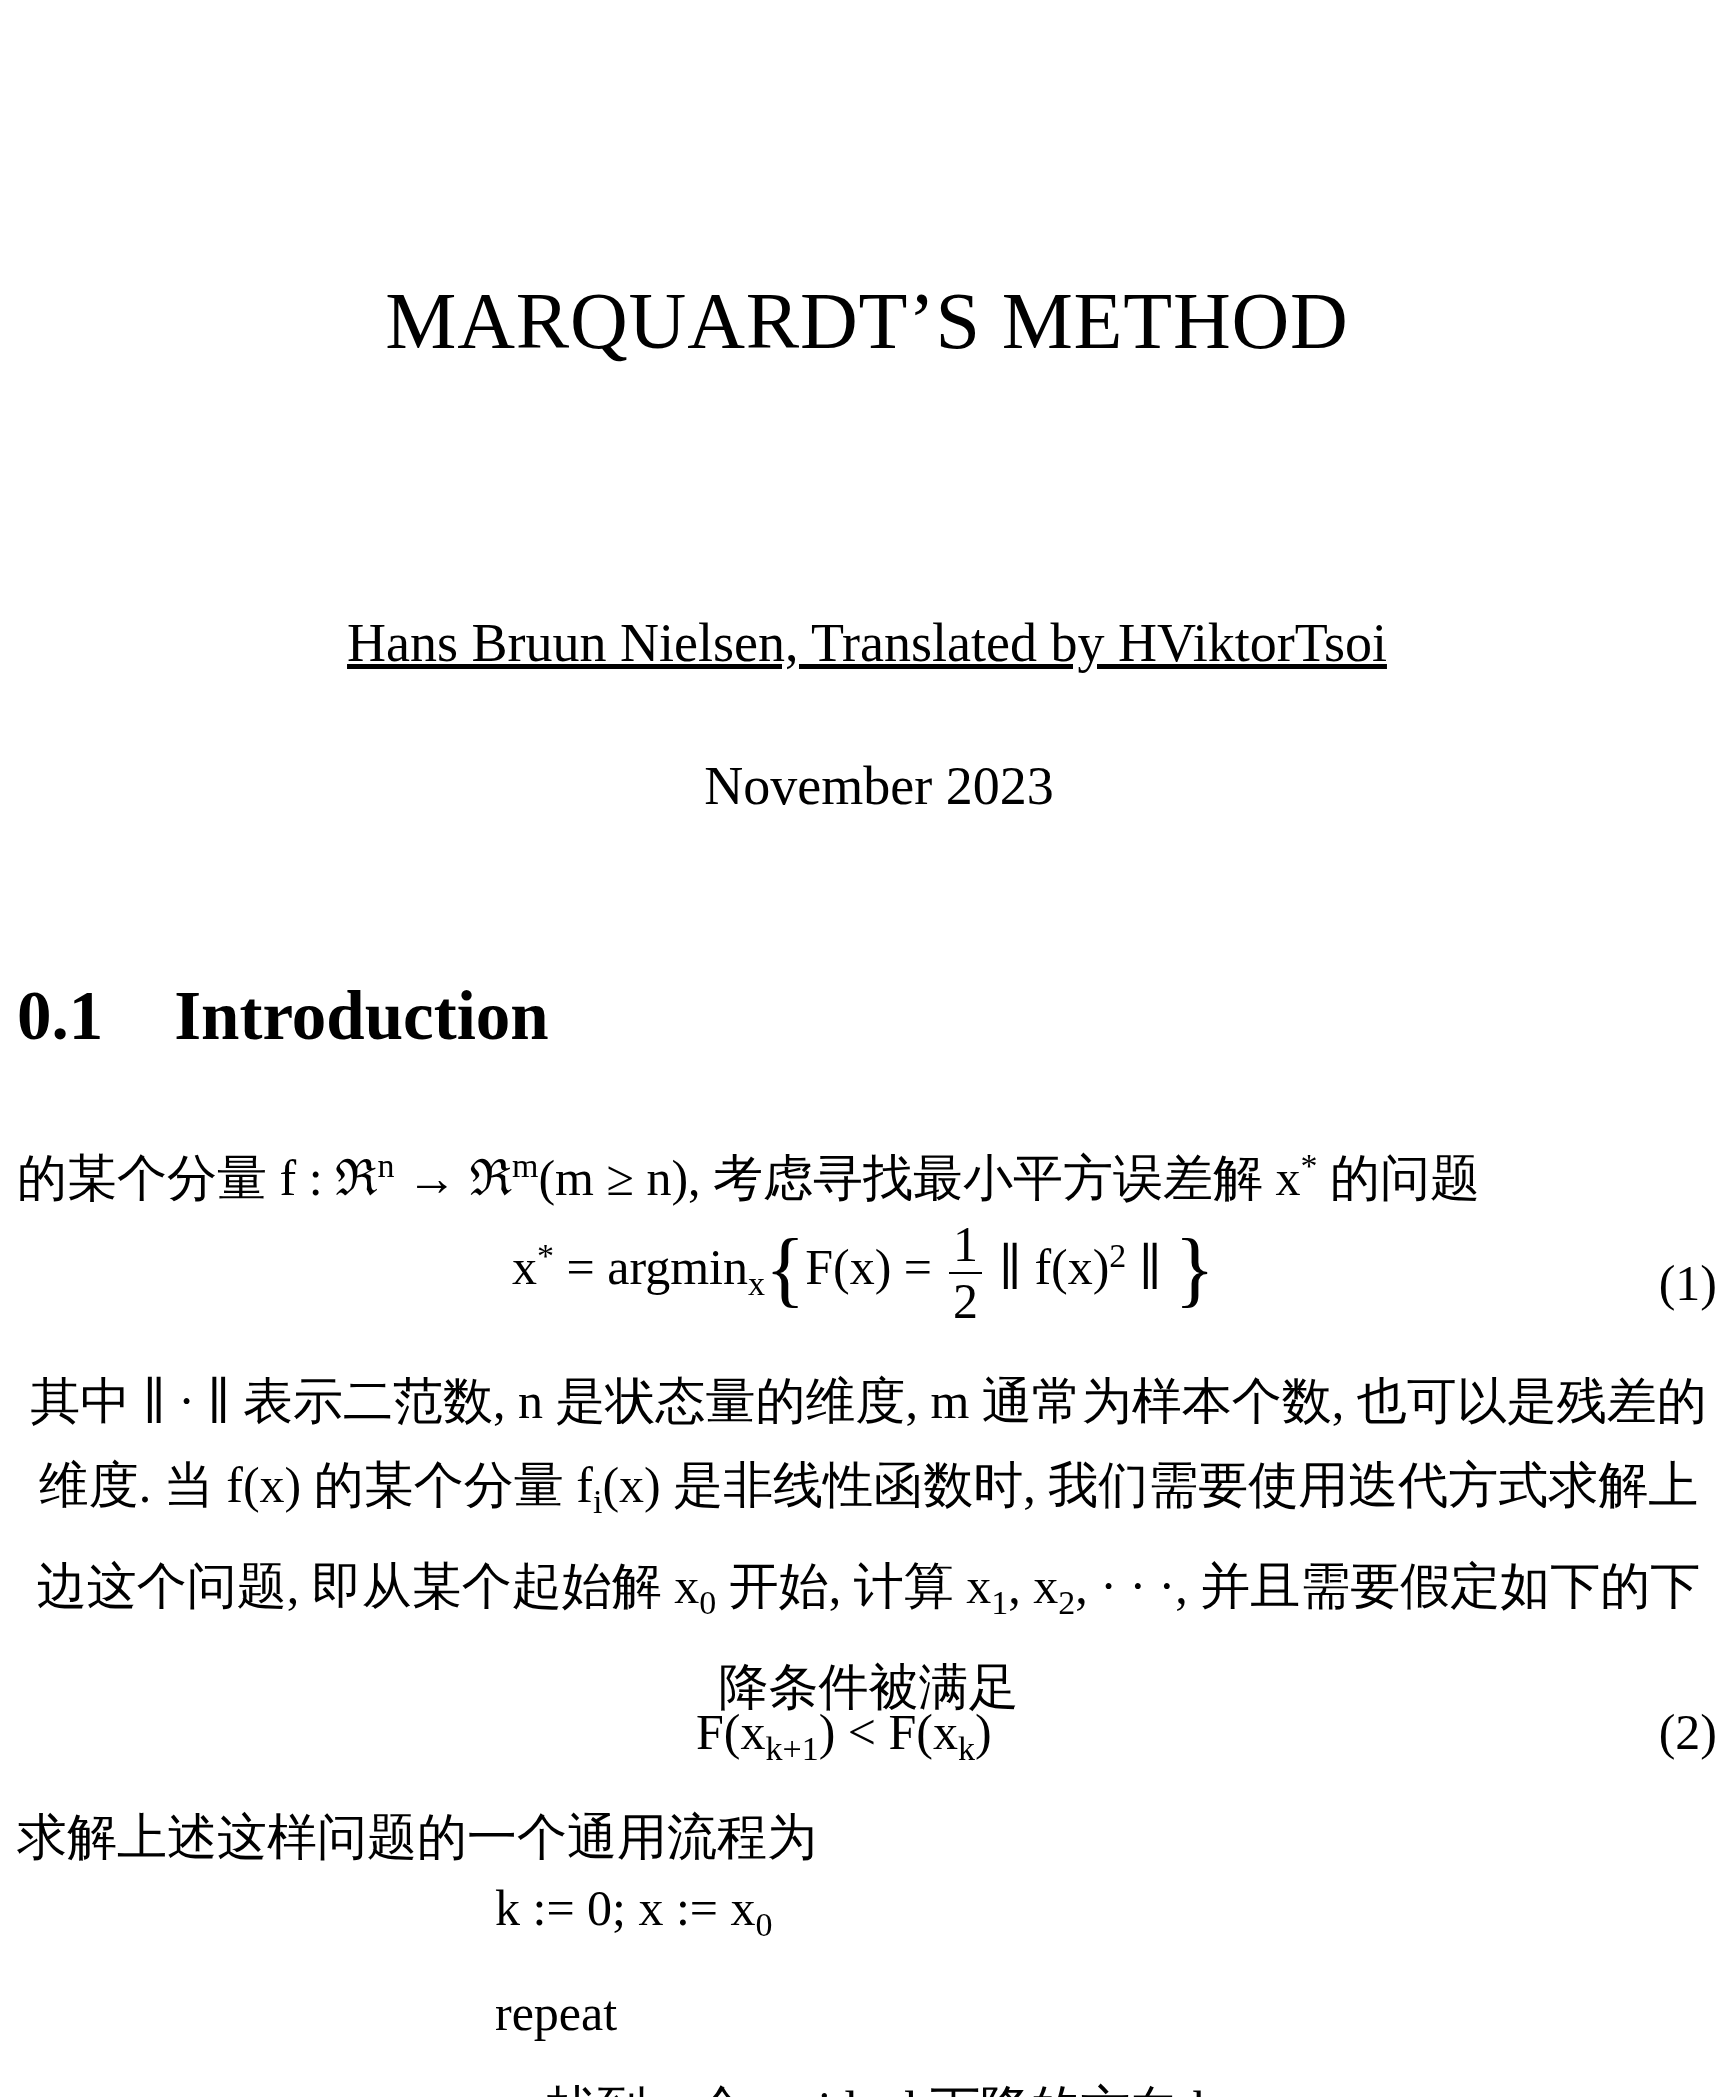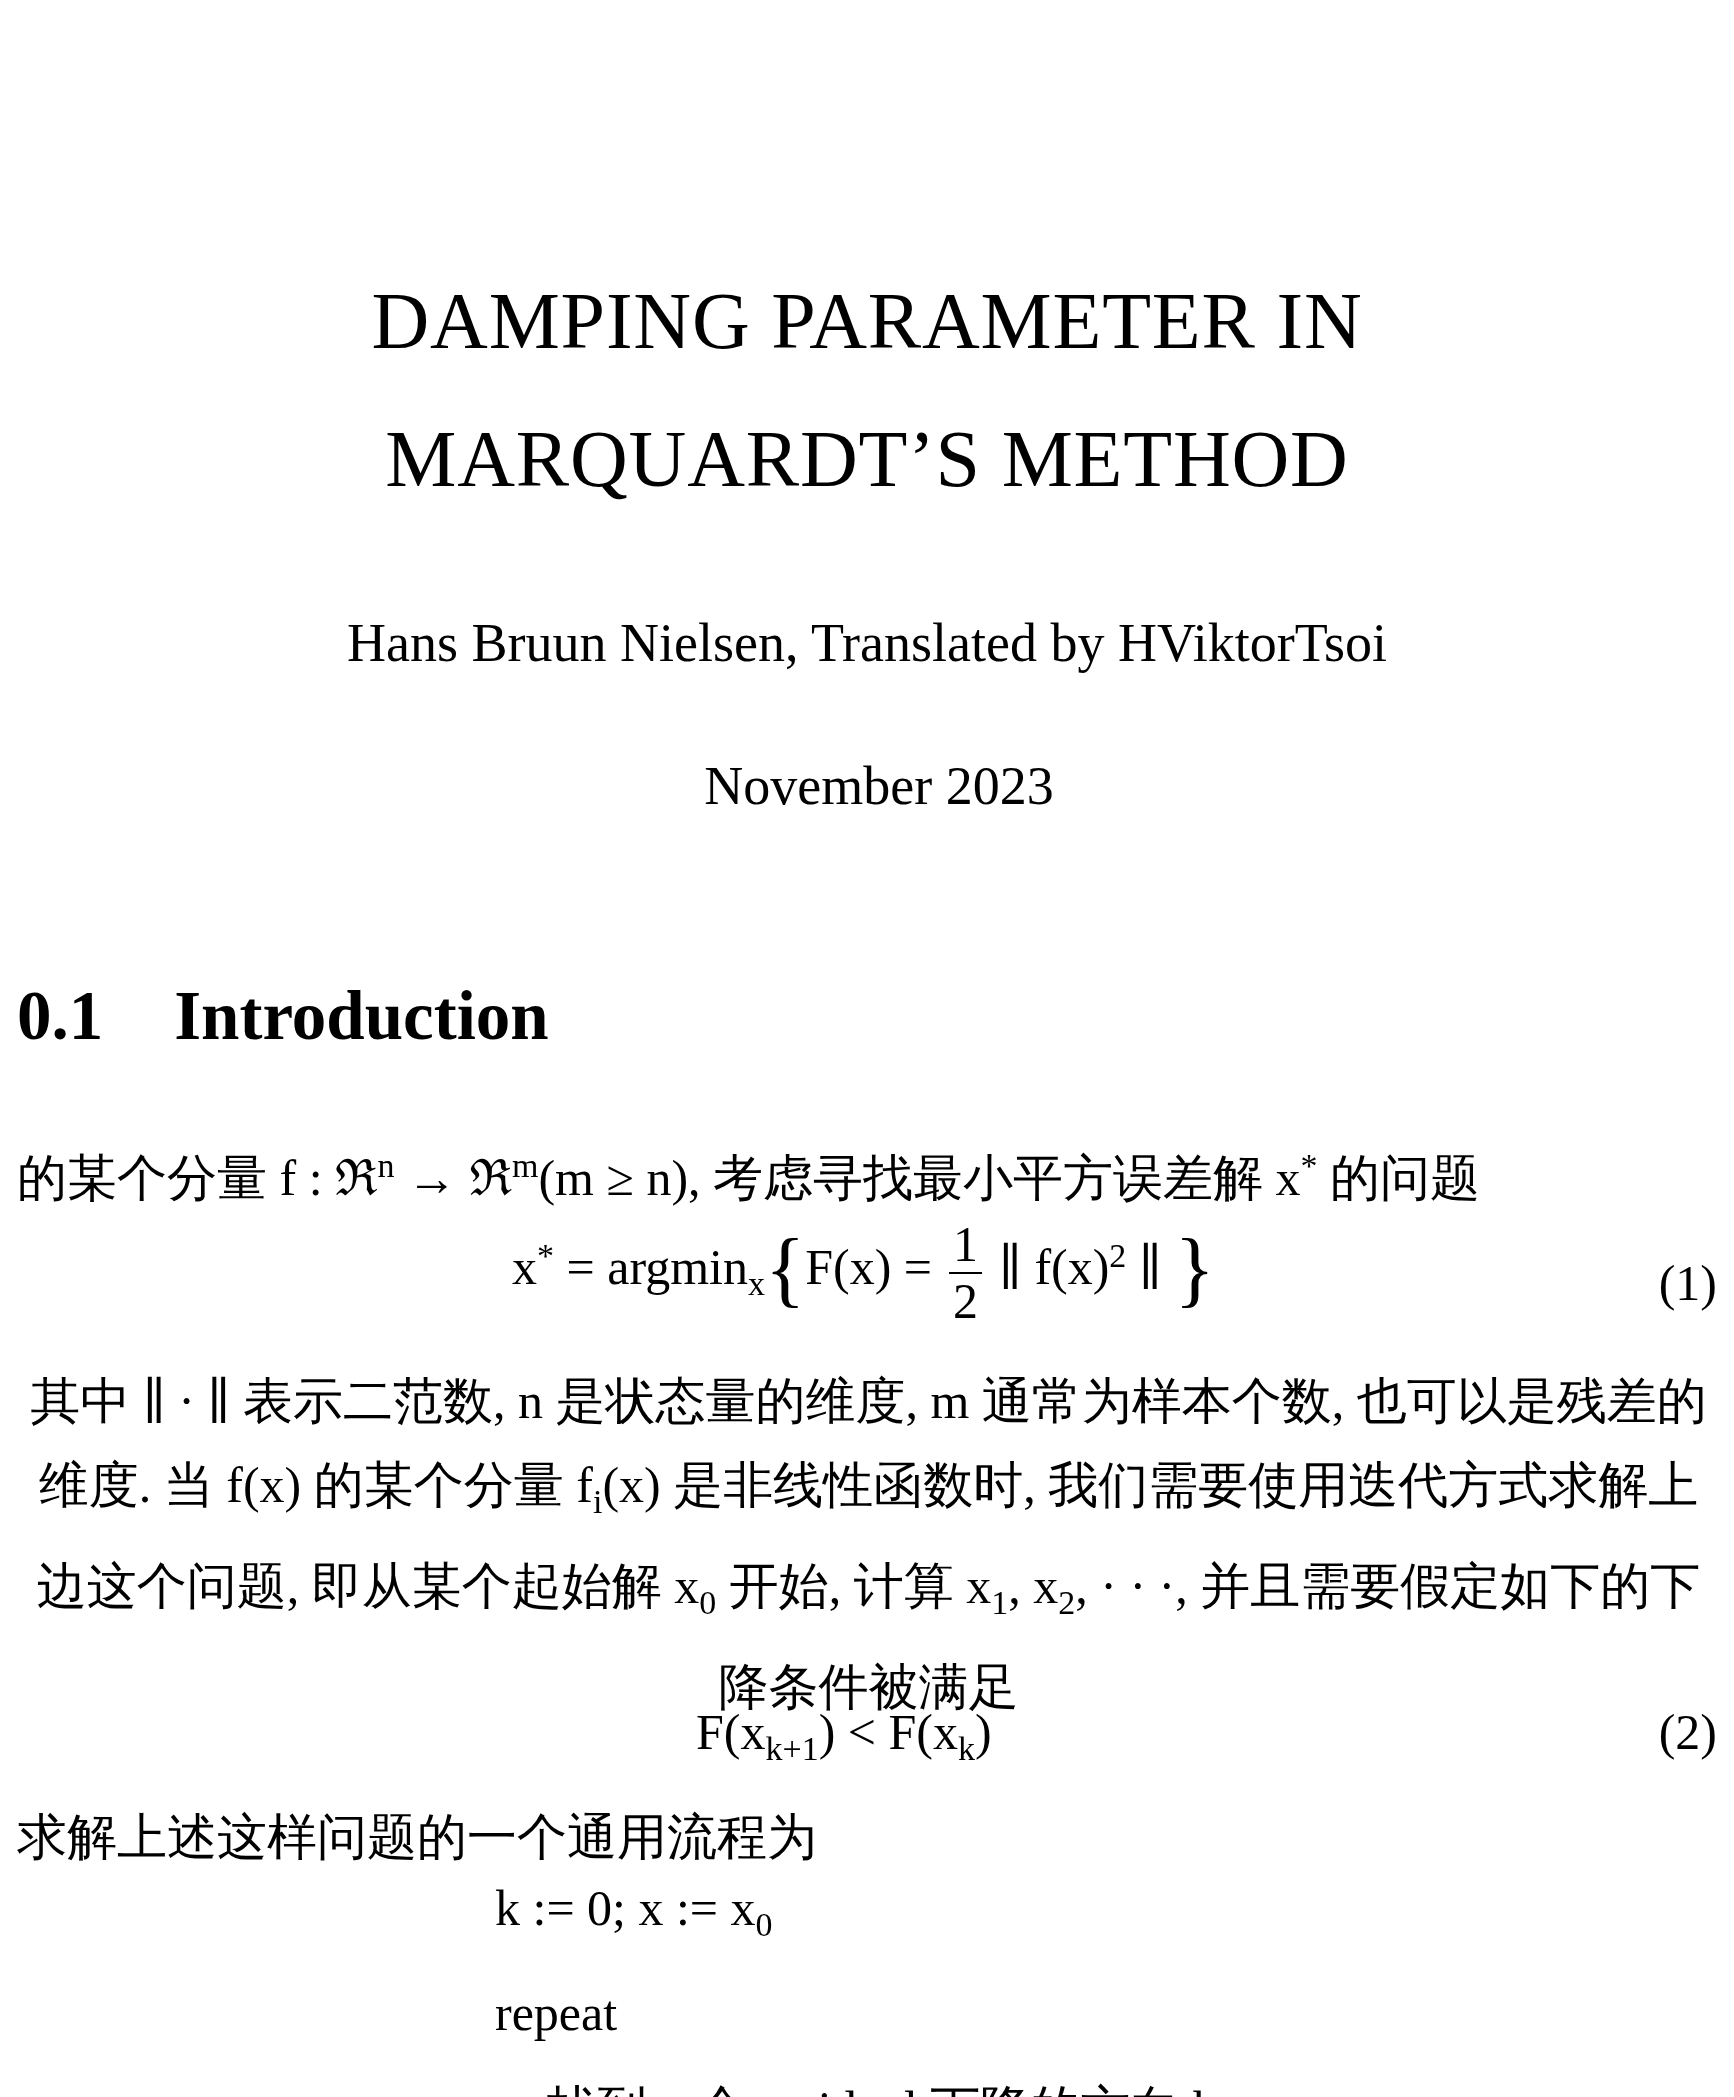--- a/index.html
+++ b/index.html
@@ -3,41 +3,40 @@
 <meta charset="utf-8">
 <style>
   html, body { margin: 0; padding: 0; background: #ffffff; }
   body {
     width: 1734px; height: 2452px; position: relative; overflow: hidden;
     font-family: "Liberation Serif", "DejaVu Serif", serif; color: #000;
   }
   .abs { position: absolute; }
   .center { left: 0; width: 1734px; text-align: center; }
   .title { font-size: 80px; line-height: 138px; top: 252px; letter-spacing: 0.8px; }
-  .author { font-size: 54px; top: 612px; }
+  .author { font-size: 54px; top: 612px; text-decoration: underline; }
   .date { font-size: 54px; top: 755px; margin-left: 12px; }
   .section { left: 17px; top: 977px; font-size: 69px; font-weight: bold; }
   .section .num { margin-right: 71px; }
   .para { left: 17px; width: 1703px; font-size: 50px; line-height: 84px; }
   .eq { font-size: 50px; }
   .eqnum { right: 17px; font-size: 50px; }
   sub, sup { font-size: 0.68em; }
   .frac { display: inline-block; vertical-align: middle; text-align: center; margin: 0 4.2px; }
   .frac span { display: block; line-height: 1.1em; }
   .frac .num { border-bottom: 2.5px solid #000; padding: 0 4.2px; }
   .brace { font-size: 84px; vertical-align: -12.6px; font-weight: 200; }
   .alg { left: 495px; font-size: 50px; }
   .alg div { position: absolute; white-space: nowrap; }
   b { font-weight: normal; }
 </style>
 </head>
 <body>
 
 <div class="abs center title">
-  <div>DAMPING PARAMETER IN</div>
   <div>MARQUARDT’S METHOD</div>
 </div>
 <div class="abs center author">Hans Bruun Nielsen, Translated by HViktorTsoi</div>
 <div class="abs center date">November 2023</div>
 
 <div class="abs section">
   <span class="num">0.1</span><span>Introduction</span>
 </div>
 
 <div class="abs para" style="top:1124px;">

